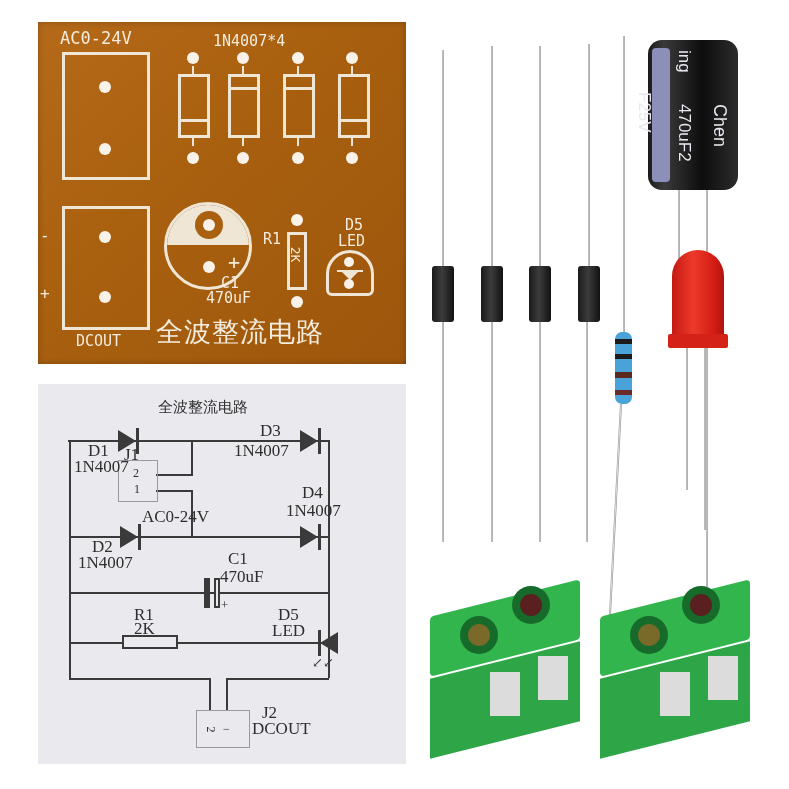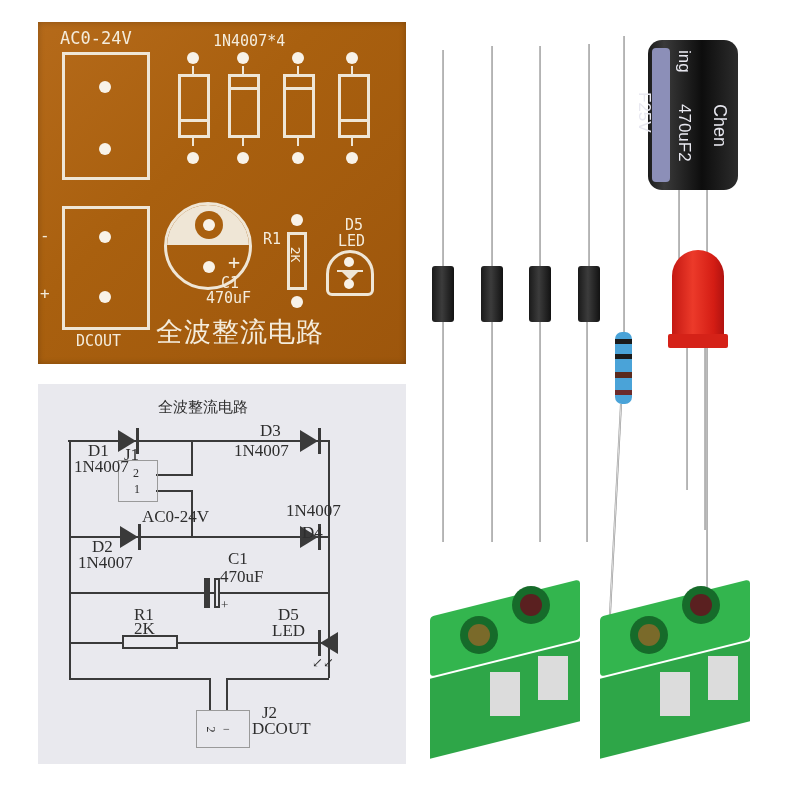--- a/index.html
+++ b/index.html
@@ -149,21 +149,21 @@
   <div class="abs" style="left:158px;top:326px;width:52px;height:36px;border:1px solid #9a9a9a;">
     <span class="stext" style="left:10px;top:10px;font-size:12px;transform:rotate(90deg);">2</span>
     <span class="stext" style="left:26px;top:10px;font-size:12px;">−</span>
   </div>
 
   <span class="stext" style="left:50px;top:58px;">D1</span>
   <span class="stext" style="left:36px;top:74px;">1N4007</span>
   <span class="stext" style="left:86px;top:62px;">J1</span>
   <span class="stext" style="left:222px;top:38px;">D3</span>
   <span class="stext" style="left:196px;top:58px;">1N4007</span>
-  <span class="stext" style="left:264px;top:100px;margin-top:40px;">D4</span>
+  <span class="stext" style="left:264px;top:100px;">D4</span>
   <span class="stext" style="left:248px;top:118px;">1N4007</span>
   <span class="stext" style="left:104px;top:124px;">AC0-24V</span>
   <span class="stext" style="left:54px;top:154px;">D2</span>
   <span class="stext" style="left:40px;top:170px;">1N4007</span>
   <span class="stext" style="left:190px;top:166px;">C1</span>
   <span class="stext" style="left:182px;top:184px;">470uF</span>
   <span class="stext" style="left:96px;top:222px;">R1</span>
   <span class="stext" style="left:96px;top:236px;">2K</span>
   <span class="stext" style="left:240px;top:222px;">D5</span>
   <span class="stext" style="left:234px;top:238px;">LED</span>

